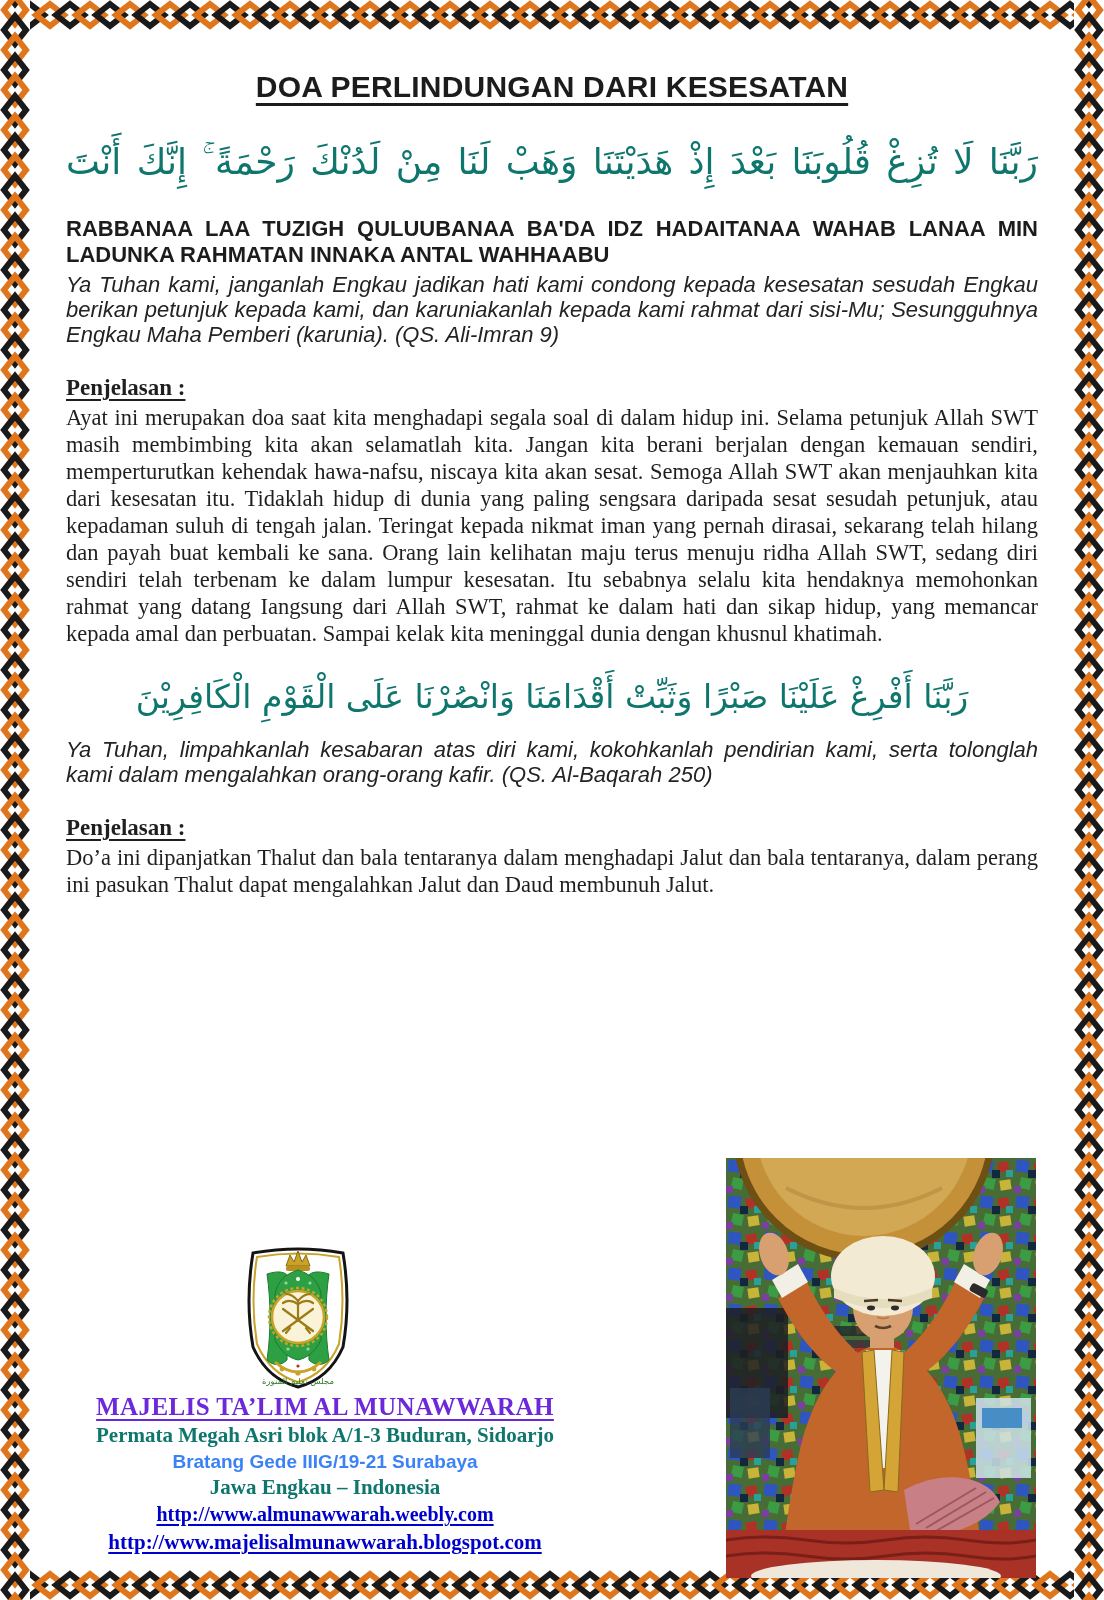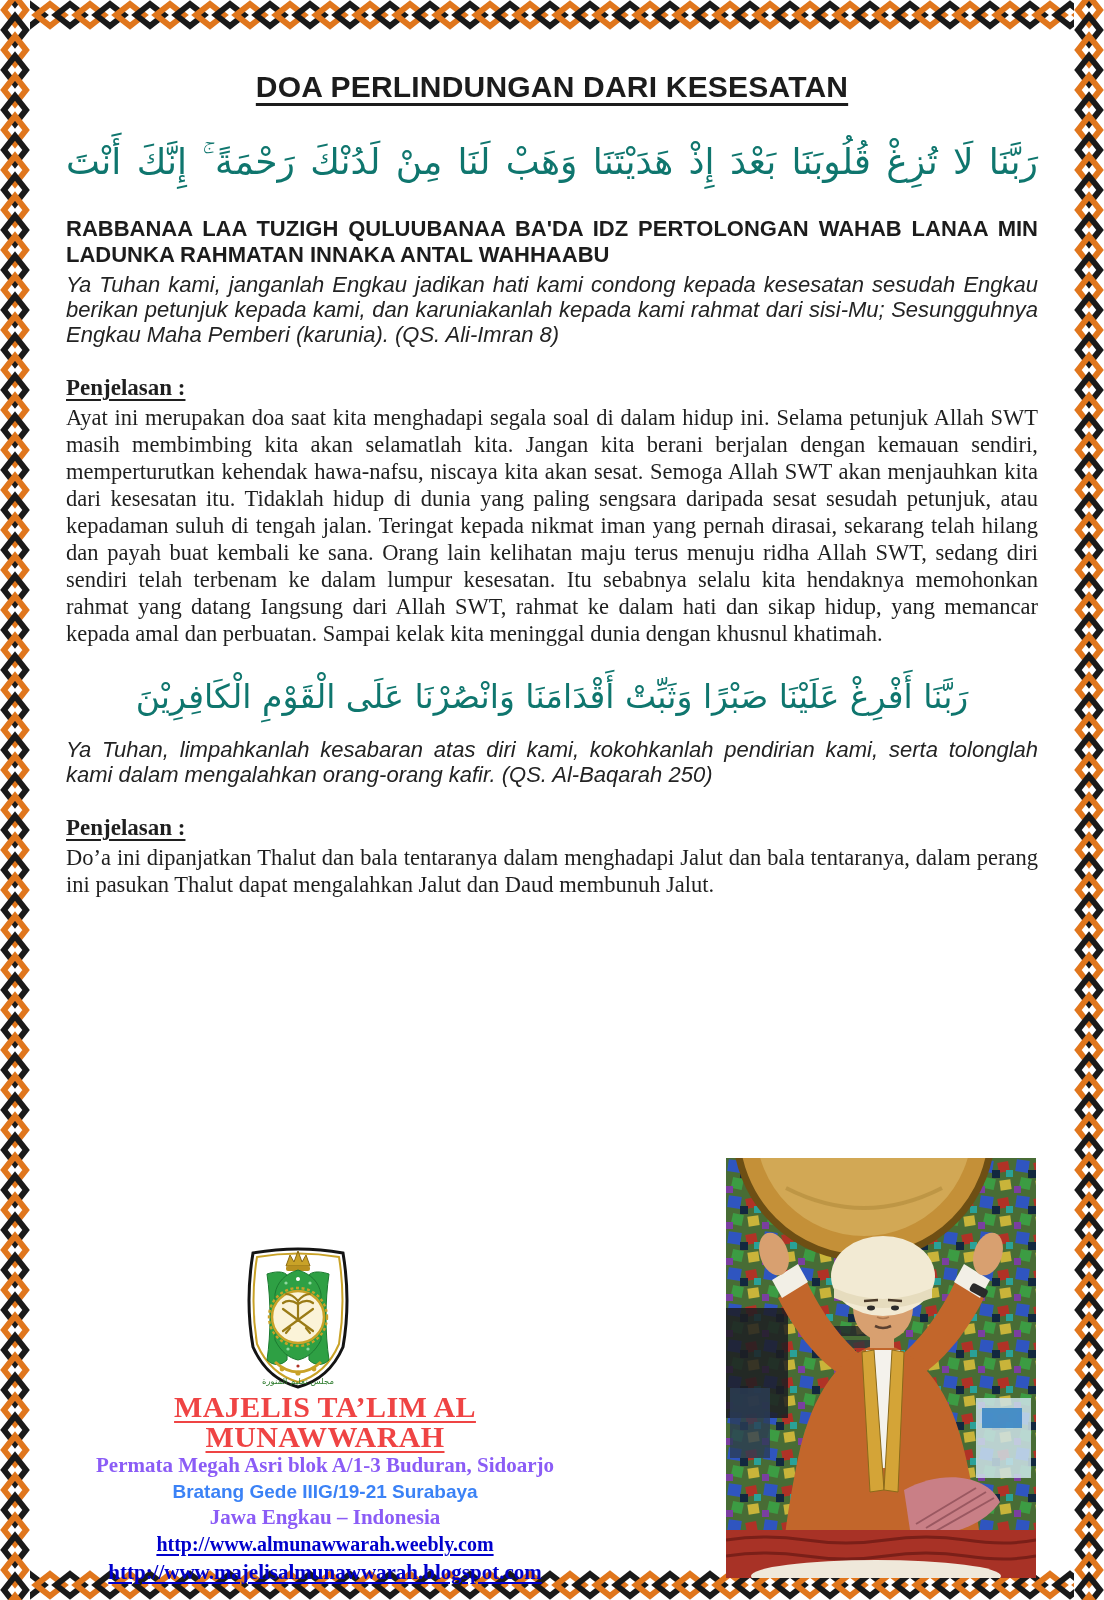--- a/index.html
+++ b/index.html
@@ -48,25 +48,25 @@
   .penjelasan-text{
     font-size:22.5px; line-height:27px; text-align:justify; margin:3px 0 0 0;
   }
 
   
   #logo{position:absolute; left:236px; top:1243px;}
   #footer-block{
     position:absolute; left:60px; top:1392px; width:530px; text-align:center;
   }
   .org-name{
-    font-family:"Liberation Serif", serif; font-weight:bold; font-size:30px; line-height:30px;
-    color:#ef4444; text-decoration:underline; text-decoration-thickness:2px; text-underline-offset:4px;
+    font-family:"Liberation Serif", serif; font-weight:bold; font-size:25px; line-height:30px;
+    color:#6d28d9; text-decoration:underline; text-decoration-thickness:2px; text-underline-offset:4px;
     letter-spacing:0.4px;
   }
-  .addr1,.addr3{font-family:"Liberation Serif", serif; font-weight:bold; font-size:21px; line-height:27px; color:#8b5cf6;}
+  .addr1,.addr3{font-family:"Liberation Serif", serif; font-weight:bold; font-size:21px; line-height:27px; color:#0f766e;}
   .addr2{font-family:"Liberation Sans", sans-serif; font-weight:bold; font-size:19px; line-height:25px; color:#3b82f6;}
   .url{display:block; font-family:"Liberation Serif", serif; font-weight:bold; color:#0000CC;
        text-decoration:underline; text-decoration-thickness:2px; text-underline-offset:3px;}
   .url1{font-size:21px; line-height:29px;}
   .url2{font-size:20px; line-height:27px;}
 
   #photo{position:absolute; left:726px; top:1158px;}
 </style>
 </head>
 <body>
@@ -121,22 +121,22 @@
     </defs>
     <rect width="30" height="1600" fill="url(#chR)"></rect>
   </svg>
 
   <div id="content">
 
     <h1 class="doc-title">DOA PERLINDUNGAN DARI KESESATAN</h1>
 
     <div class="arabic arabic-l1" lang="ar" dir="rtl">رَبَّنَا لَا تُزِغْ قُلُوبَنَا بَعْدَ إِذْ هَدَيْتَنَا وَهَبْ لَنَا مِنْ لَدُنْكَ رَحْمَةً ۚ إِنَّكَ أَنْتَ</div>
 
-    <p class="translit">RABBANAA LAA TUZIGH QULUUBANAA BA'DA IDZ PERTOLONGAN WAHAB LANAA MIN LADUNKA RAHMATAN INNAKA ANTAL WAHHAABU</p>
-    <p class="translation">Ya Tuhan kami, janganlah Engkau jadikan hati kami condong kepada kesesatan sesudah Engkau berikan petunjuk kepada kami, dan karuniakanlah kepada kami rahmat dari sisi-Mu; Sesungguhnya Engkau Maha Pemberi (karunia). (QS. Ali-Imran 8)</p>
+    <p class="translit">RABBANAA LAA TUZIGH QULUUBANAA BA'DA IDZ HADAITANAA WAHAB LANAA MIN LADUNKA RAHMATAN INNAKA ANTAL WAHHAABU</p>
+    <p class="translation">Ya Tuhan kami, janganlah Engkau jadikan hati kami condong kepada kesesatan sesudah Engkau berikan petunjuk kepada kami, dan karuniakanlah kepada kami rahmat dari sisi-Mu; Sesungguhnya Engkau Maha Pemberi (karunia). (QS. Ali-Imran 9)</p>
 
     <p class="penjelasan-label">Penjelasan :</p>
     <p class="penjelasan-text">Ayat ini merupakan doa saat kita menghadapi segala soal di dalam hidup ini. Selama petunjuk Allah SWT masih membimbing kita akan selamatlah kita. Jangan kita berani berjalan dengan kemauan sendiri, memperturutkan kehendak hawa-nafsu, niscaya kita akan sesat. Semoga Allah SWT akan menjauhkan kita dari kesesatan itu. Tidaklah hidup di dunia yang paling sengsara daripada sesat sesudah petunjuk, atau kepadaman suluh di tengah jalan. Teringat kepada nikmat iman yang pernah dirasai, sekarang telah hilang dan payah buat kembali ke sana. Orang lain kelihatan maju terus menuju ridha Allah SWT, sedang diri sendiri telah terbenam ke dalam lumpur kesesatan. Itu sebabnya selalu kita hendaknya memohonkan rahmat yang datang Iangsung dari Allah SWT, rahmat ke dalam hati dan sikap hidup, yang memancar kepada amal dan perbuatan. Sampai kelak kita meninggal dunia dengan khusnul khatimah.</p>
 
 
     <div class="arabic arabic-center" lang="ar" dir="rtl">رَبَّنَا أَفْرِغْ عَلَيْنَا صَبْرًا وَثَبِّتْ أَقْدَامَنَا وَانْصُرْنَا عَلَى الْقَوْمِ الْكَافِرِيْنَ</div>
 
     <p class="translation">Ya Tuhan, limpahkanlah kesabaran atas diri kami, kokohkanlah pendirian kami, serta tolonglah kami dalam mengalahkan orang-orang kafir. (QS. Al-Baqarah 250)</p>
 
     <p class="penjelasan-label">Penjelasan :</p>

